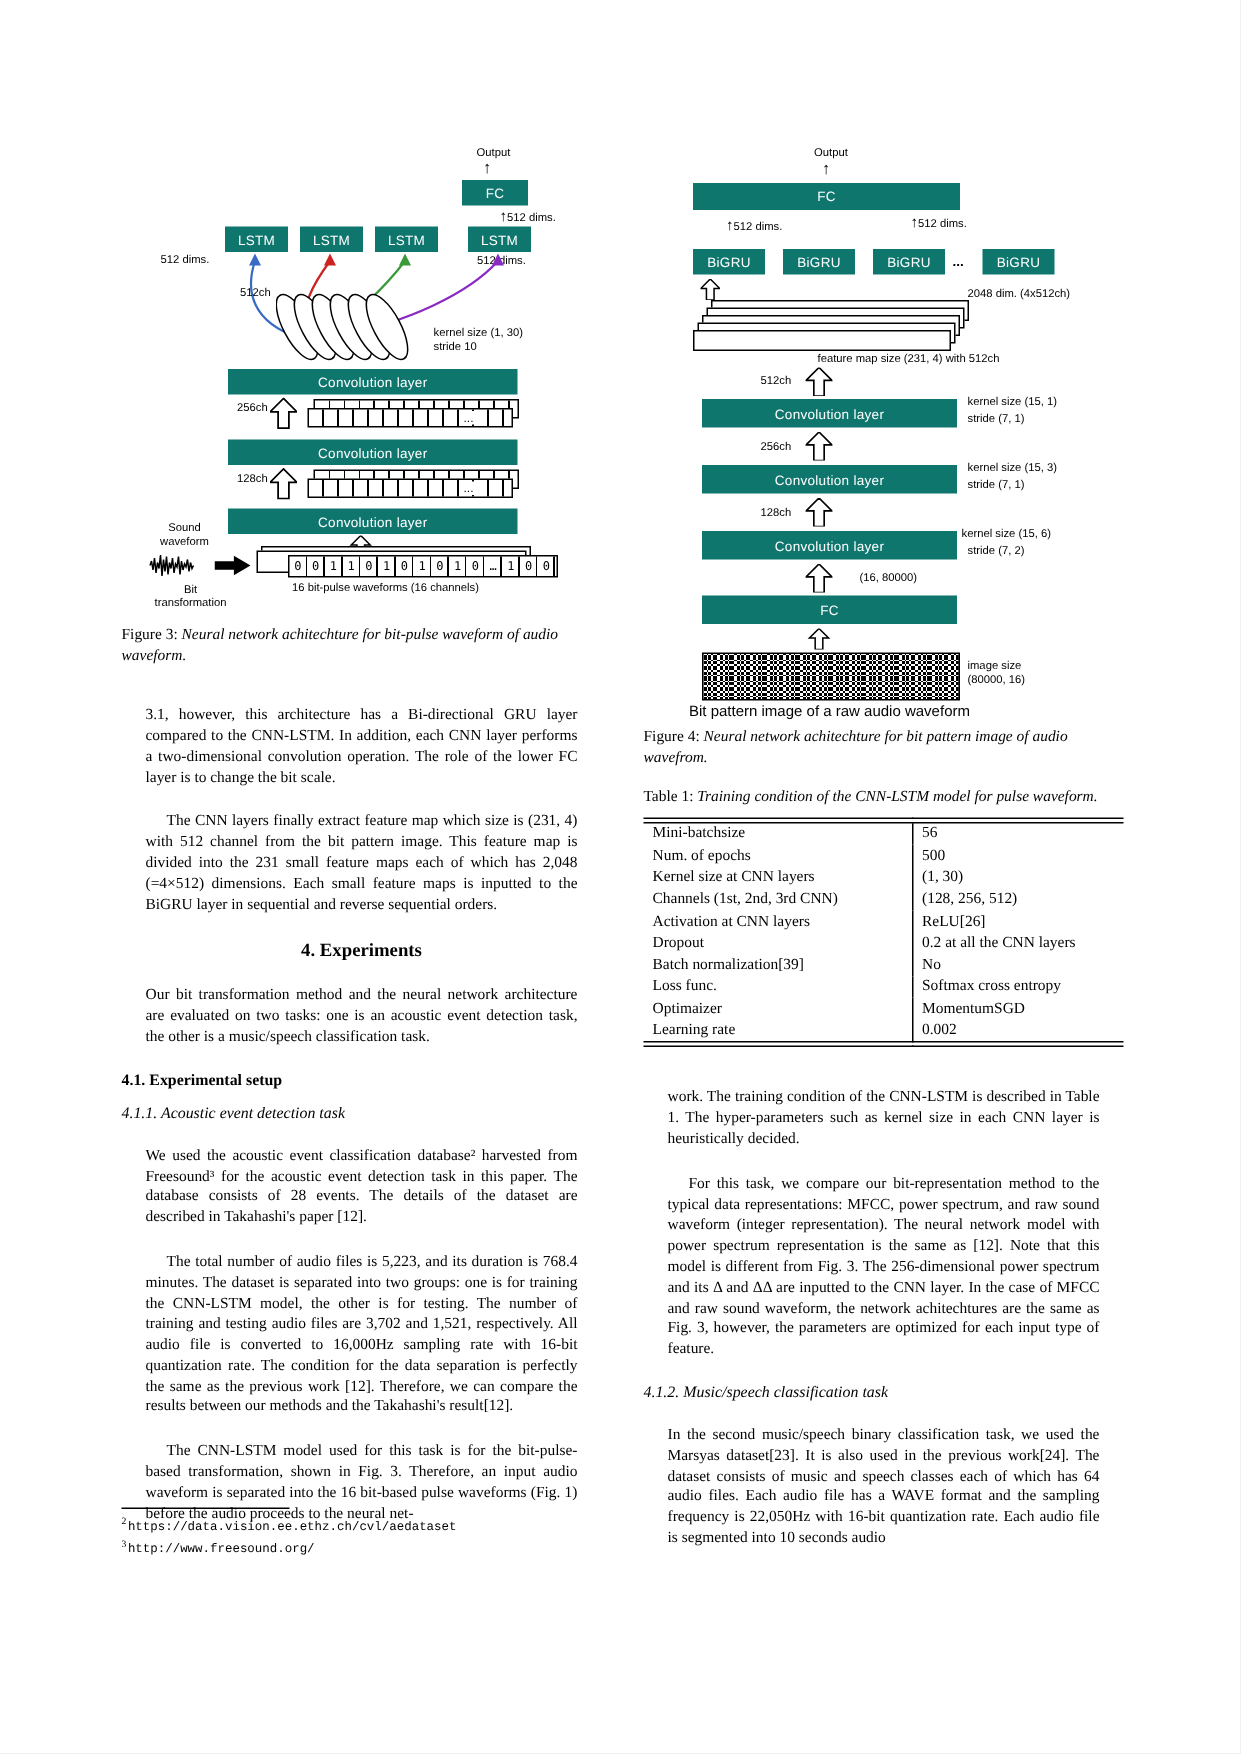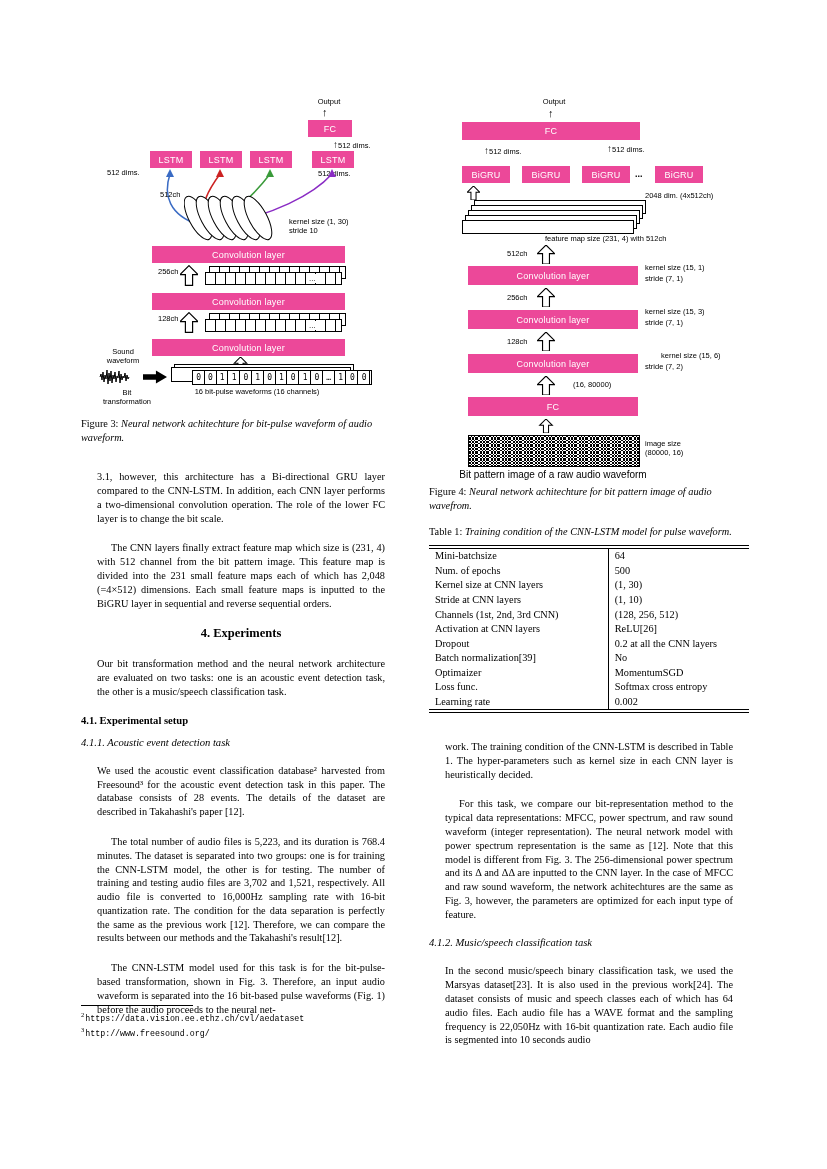--- a/index.html
+++ b/index.html
@@ -17,21 +17,21 @@
   .h-subsub { font-size:10.6px; font-style:italic; font-weight:normal; margin:11px 0 7px; }
 
   .caption { font-size:10.3px; line-height:1.32; margin:9px 0 2px; }
   .caption .cap-text { font-style:italic; }
 
   
   .figure { position:relative; font-family:"Liberation Sans", sans-serif; }
   .fig3 { height:310px; }
   .fig4 { height:378px; }
   .abs { position:absolute; }
-  .blackbox { position:absolute; background:#ec4899; color:#fff; display:flex; align-items:center;
+  .blackbox { position:absolute; background:#0f766e; color:#fff; display:flex; align-items:center;
               justify-content:center; font-size:9px; letter-spacing:.2px; }
   .lbl { position:absolute; font-size:7.5px; line-height:1.18; white-space:pre-line; }
   .lbl.c { text-align:center; }
   .upglyph::before { content:"↑"; font-size:10px; line-height:1; }
   .uar { position:absolute; font-size:11px; line-height:1; font-weight:bold; }
   .uar::before { content:"↑"; }
 
   .cells { position:absolute; height:11px; background:#fff; border:1px solid #000;
            background-image:repeating-linear-gradient(90deg, transparent 0 9px, #000 9px 10px); }
   .dots-overlay { position:absolute; font-size:8px; background:#fff; padding:0 2px; line-height:9px; }
@@ -226,21 +226,21 @@
       <div class="blackbox" style="left:39px;top:212px;width:170px;height:19px">Convolution layer</div>
       <div class="lbl" style="left:216px;top:210px">kernel size (15, 3)</div>
       <div class="lbl" style="left:216px;top:221px">stride (7, 1)</div>
 
       <svg class="abs" style="left:108px;top:234px" width="18" height="19" viewBox="0 0 20 22">
           <path d="M10 0 L20 10 L14 10 L14 22 L6 22 L6 10 L0 10 Z" fill="#fff" stroke="#000" stroke-width="1.3"></path>
         </svg>
       <div class="lbl" style="left:78px;top:240px">128ch</div>
 
       <div class="blackbox" style="left:39px;top:256px;width:170px;height:19px">Convolution layer</div>
-      <div class="lbl" style="left:232px;top:254px">kernel size (15, 6)</div>
+      <div class="lbl" style="left:212px;top:254px">kernel size (15, 6)</div>
       <div class="lbl" style="left:216px;top:265px">stride (7, 2)</div>
 
       <svg class="abs" style="left:108px;top:278px" width="18" height="19" viewBox="0 0 20 22">
           <path d="M10 0 L20 10 L14 10 L14 22 L6 22 L6 10 L0 10 Z" fill="#fff" stroke="#000" stroke-width="1.3"></path>
         </svg>
       <div class="lbl" style="left:144px;top:283px">(16, 80000)</div>
 
       <div class="blackbox" style="left:39px;top:299px;width:170px;height:19px">FC</div>
 
       <svg class="abs" style="left:108px;top:321px" width="18" height="14" viewBox="0 0 20 22">
@@ -254,57 +254,53 @@
     </div>
 
     <p class="caption"><span class="cap-label">Figure 4:</span> <span class="cap-text">Neural network achitechture for bit pattern image of audio wavefrom.</span></p>
 
     <p class="tbl-caption"><span class="cap-label">Table 1:</span> <span class="cap-text">Training condition of the CNN-LSTM model for pulse waveform.</span></p>
 
     <table class="paper">
       <tbody>
         <tr>
             <td class="k">Mini-batchsize</td>
-            <td>64</td>
+            <td>56</td>
           </tr>
         <tr>
             <td class="k">Num. of epochs</td>
             <td>500</td>
           </tr>
         <tr>
             <td class="k">Kernel size at CNN layers</td>
             <td>(1, 30)</td>
           </tr>
         <tr>
-            <td class="k">Stride at CNN layers</td>
-            <td>(1, 10)</td>
-          </tr>
-        <tr>
             <td class="k">Channels (1st, 2nd, 3rd CNN)</td>
             <td>(128, 256, 512)</td>
           </tr>
         <tr>
             <td class="k">Activation at CNN layers</td>
             <td>ReLU[26]</td>
           </tr>
         <tr>
             <td class="k">Dropout</td>
             <td>0.2 at all the CNN layers</td>
           </tr>
         <tr>
             <td class="k">Batch normalization[39]</td>
             <td>No</td>
           </tr>
         <tr>
+            <td class="k">Loss func.</td>
+            <td>Softmax cross entropy</td>
+          </tr>
+        <tr>
             <td class="k">Optimaizer</td>
             <td>MomentumSGD</td>
-          </tr>
-        <tr>
-            <td class="k">Loss func.</td>
-            <td>Softmax cross entropy</td>
           </tr>
         <tr>
             <td class="k">Learning rate</td>
             <td>0.002</td>
           </tr>
       </tbody>
     </table>
 
     <div style="height:11px"></div>
     <p class="body">work. The training condition of the CNN-LSTM is described in Table 1. The hyper-parameters such as kernel size in each CNN layer is heuristically decided.</p>

